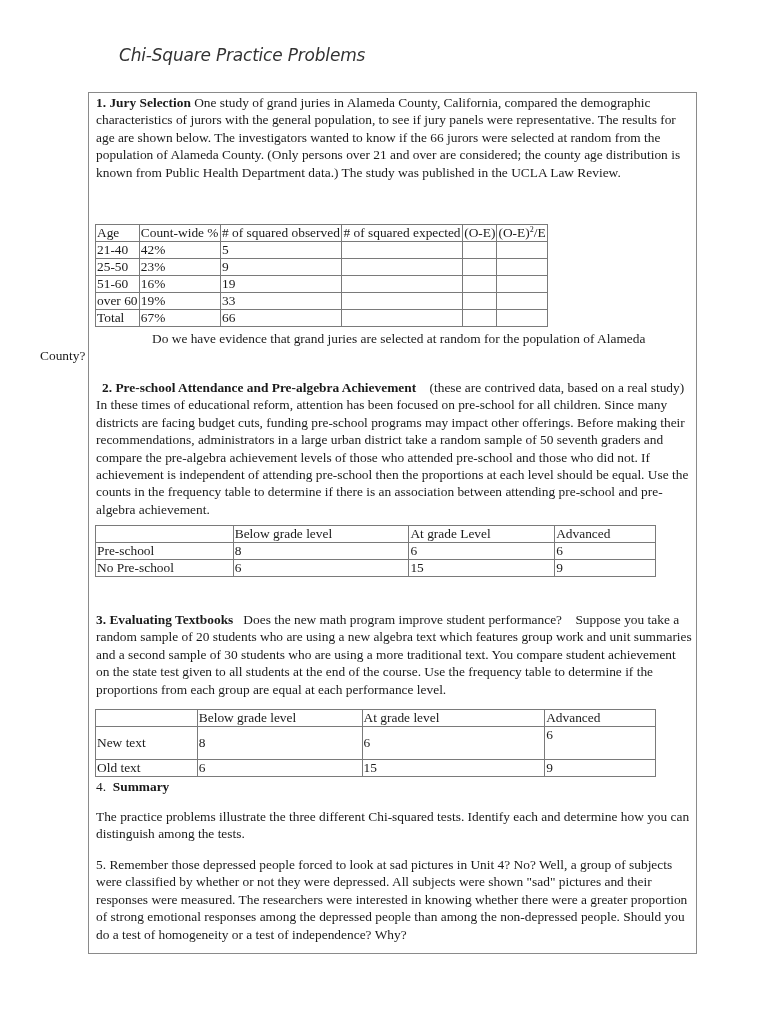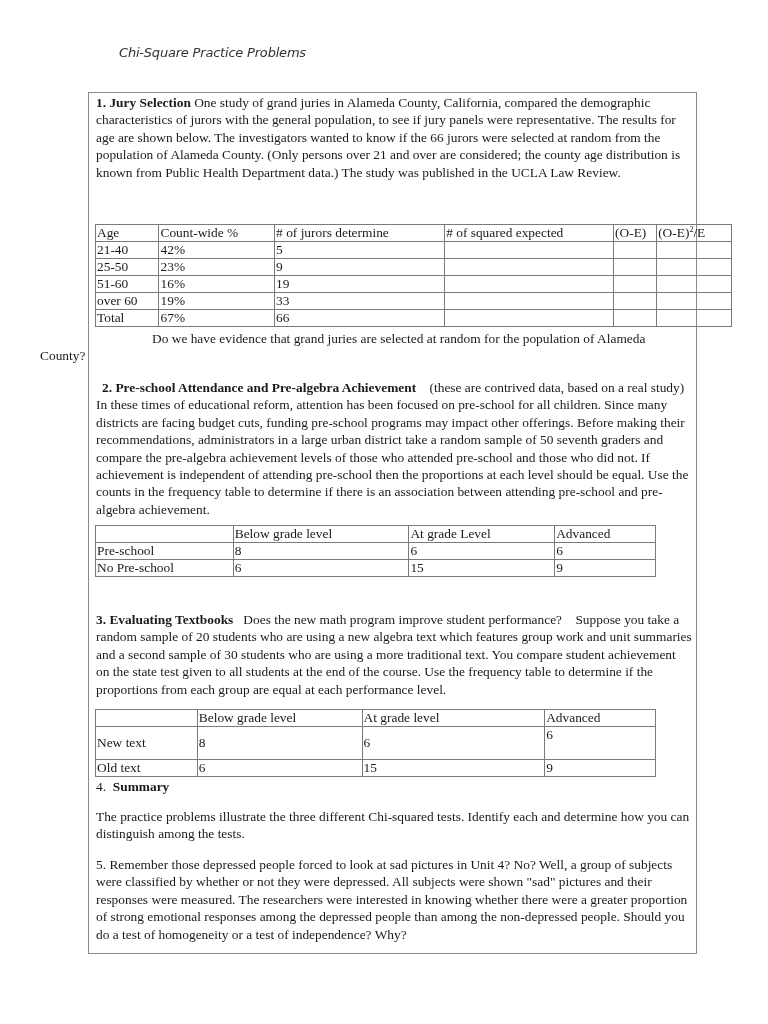--- a/index.html
+++ b/index.html
@@ -1,50 +1,50 @@
 <!DOCTYPE html>
 <html><head>
 <meta charset="utf-8">
 <style>
   html, body { margin: 0; padding: 0; background: #ffffff; }
   body { width: 768px; height: 1024px; position: relative; overflow: hidden;
          font-family: "Liberation Serif", serif; color: #1a1a1a; }
   .header-title { position: absolute; left: 119px; top: 45px; font-family: "DejaVu Sans", sans-serif;
-                  font-style: italic; font-size: 13px; color: #333; letter-spacing: -0.2px; }
+                  font-style: italic; font-size: 17px; color: #333; letter-spacing: -0.2px; }
   .frame { position: absolute; left: 88px; top: 92px; width: 609px; height: 862px;
            border: 1px solid #8a8a8a; box-sizing: border-box; }
   .p { position: absolute; left: 96px; font-size: 13.4px; line-height: 17.4px; margin: 0; width: 596px; }
   b { font-weight: bold; }
   table { position: absolute; border-collapse: collapse; font-size: 13.4px; }
   td { border: 1px solid #7a7a7a; padding: 0 1px; line-height: 16px; vertical-align: top; white-space: nowrap; }
   sup { font-size: 8px; vertical-align: super; line-height: 0; }
 </style>
 </head>
 <body>
 
 <div class="header-title">Chi-Square Practice Problems</div>
 
 <div class="frame"></div>
 
 <p class="p" style="top:94px;"><b>1. Jury Selection</b><span> One study of grand juries in Alameda County, California, compared the demographic characteristics of jurors with the general population, to see if jury panels were representative. The results for age are shown below. The investigators wanted to know if the 66 jurors were selected at random from the population of Alameda County. (Only persons over 21 and over are considered; the county age distribution is known from Public Health Department data.) The study was published in the UCLA Law Review.</span></p>
 
-<table style="left:95px; top:224px; width:637px;">
+<table style="left:95px; top:224px; width:453px;">
   <colgroup>
       <col style="width:56px">
       <col style="width:102px">
       <col style="width:150px">
       <col style="width:149px">
       <col style="width:38px">
       <col style="width:66px">
     </colgroup>
   <tbody>
       <tr>
     <td>Age</td>
     <td>Count-wide %</td>
-    <td># of jurors determine</td>
+    <td># of squared observed</td>
     <td># of squared expected</td>
     <td>(O-E)</td>
     <td><span>(O-E)</span><sup>2</sup><span>/E</span></td>
   </tr>
   <tr>
     <td>21-40</td>
         <td>42%</td>
         <td>5</td>
         <td></td>
         <td></td>

